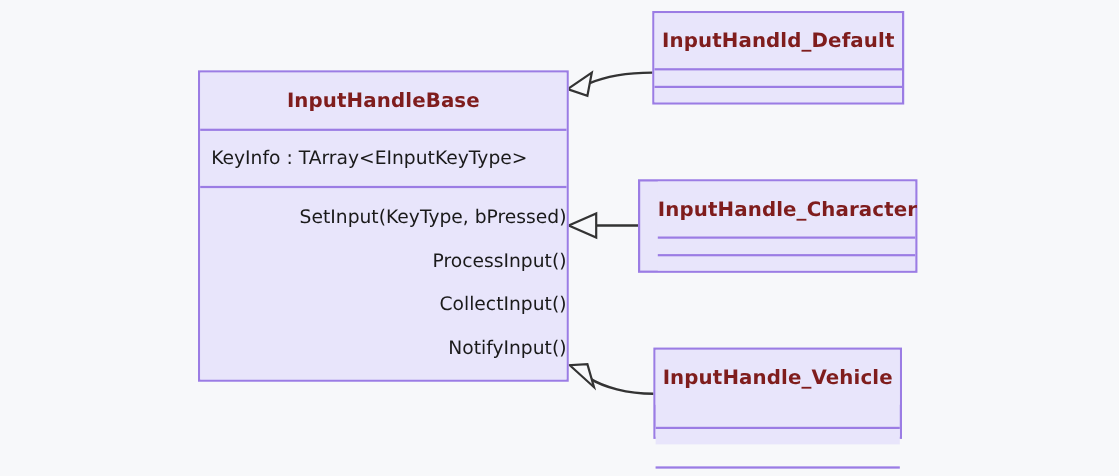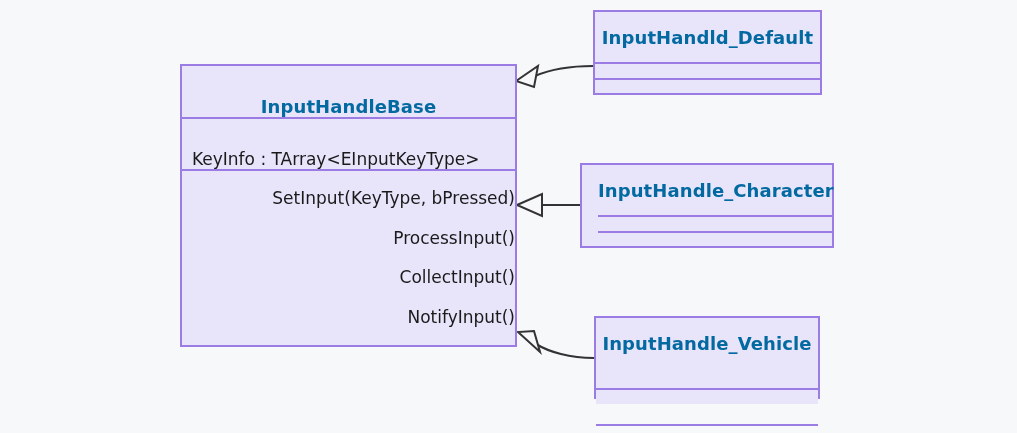--- a/index.html
+++ b/index.html
@@ -36,29 +36,29 @@
     background: #e8e5fb;
     border: 2px solid #9b7ce4;
     display: flex;
     flex-direction: column;
   }
   .uml-compartment {
     box-sizing: border-box;
     background: #e8e5fb;
     display: flex;
     flex-direction: column;
-    justify-content: flex-end;
+    justify-content: center;
   }
   .uml-compartment + .uml-compartment {
     border-top: 2px solid #9b7ce4;
   }
   .uml-name {
     text-align: center;
     font-weight: bold;
-    color: #0369a1;
+    color: #7f1d1d;
     letter-spacing: 0.1px;
   }
   .uml-feature {
     color: #1a1a1a;
     white-space: nowrap;
   }
 
   
   #class-base {
     left: 180px;

